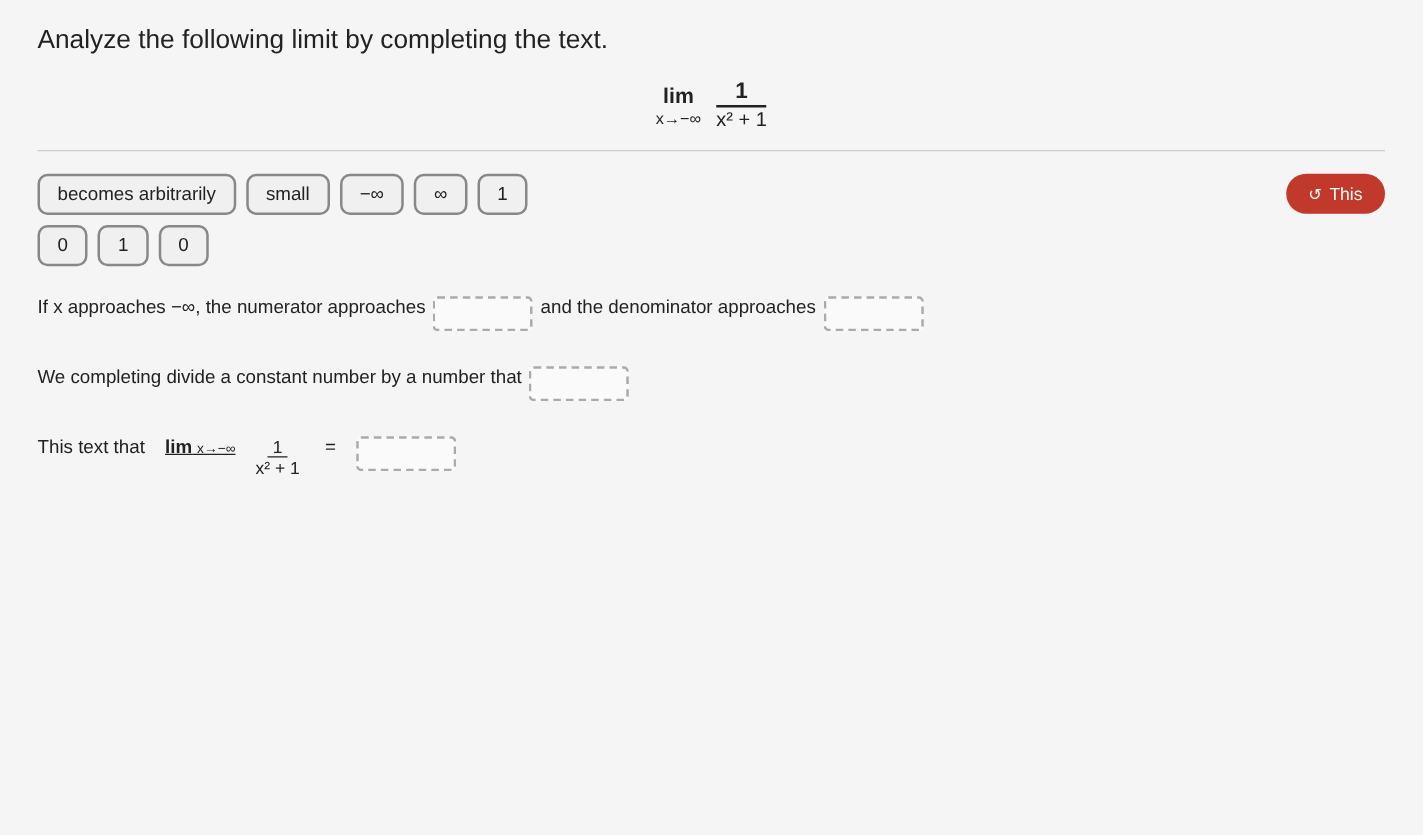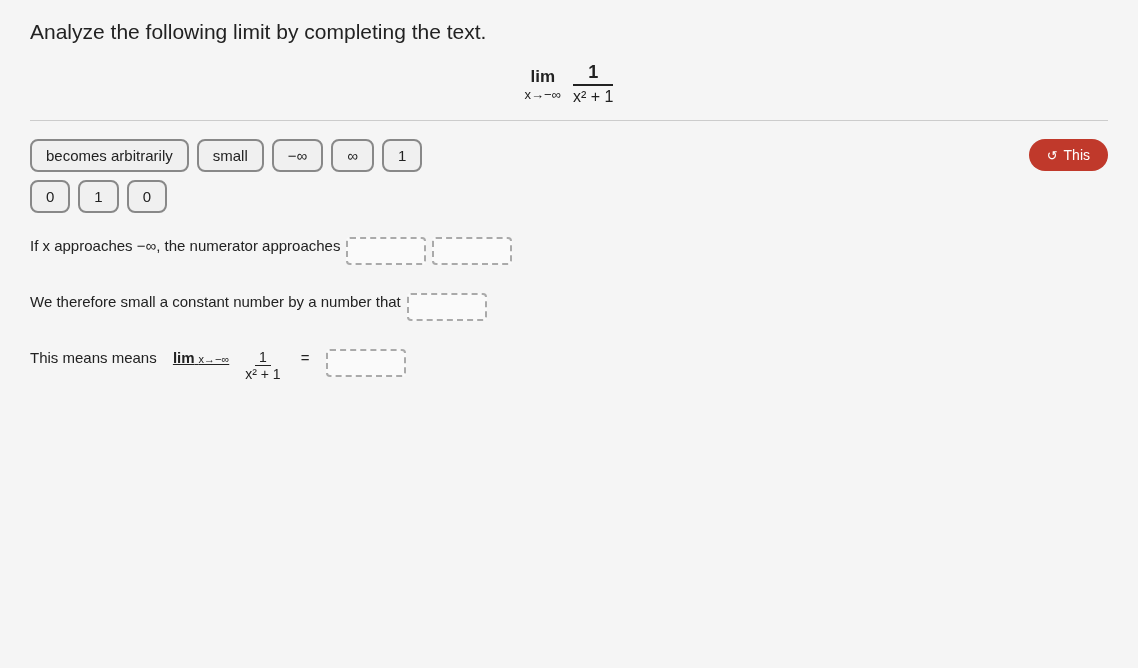--- a/index.html
+++ b/index.html
@@ -252,30 +252,31 @@
     <button class="reset-btn">
       <span class="reset-btn-icon">↺</span>
       <span>This</span>
     </button>
   </div>
 </div>
 
 <div class="sentence-line">
   <span>If x approaches −∞, the numerator approaches</span>
   <div class="drop-zone"></div>
+  <span>and the denominator approaches</span>
   <div class="drop-zone"></div>
 </div>
 
 <div class="sentence-line">
-  <span>We therefore small a constant number by a number that</span>
+  <span>We completing divide a constant number by a number that</span>
   <div class="drop-zone"></div>
 </div>
 
 <div class="sentence-line">
-  <span>This means means</span>
+  <span>This text that</span>
   &nbsp;
   <span class="lim-small">
     <span class="lw">lim</span>
     <span class="ls">x→−∞</span>
   </span>
   <div class="frac">
     <div class="frac-num">1</div>
     <div class="frac-den">x² + 1</div>
   </div>
   &nbsp;

